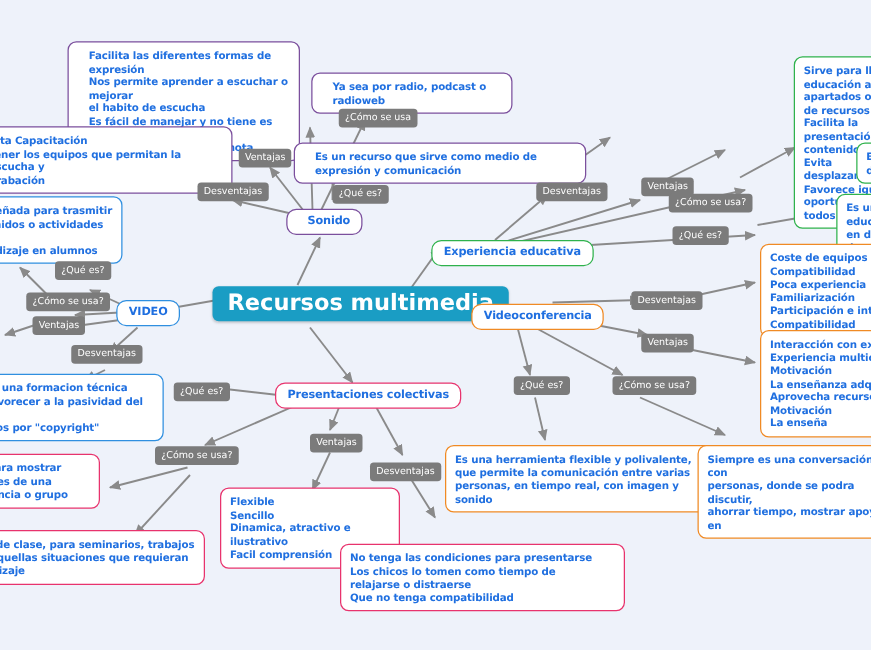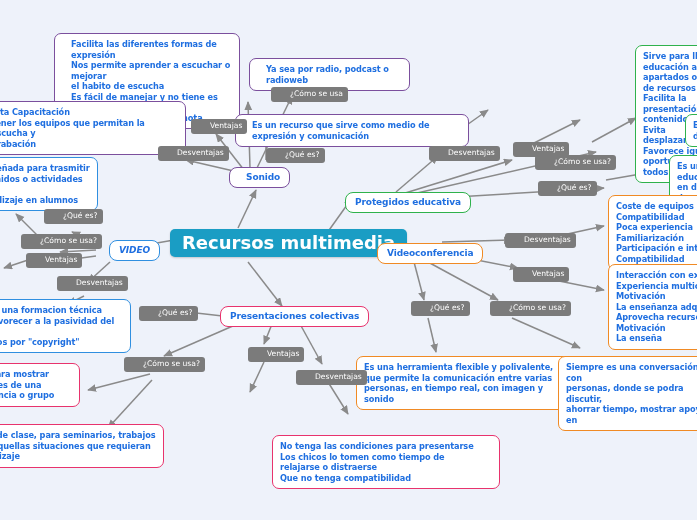--- a/index.html
+++ b/index.html
@@ -53,21 +53,21 @@
   .b-pink{border:1.4px solid #e8336d;}
 
   
   .chip{
     position:absolute;
     background:#7b7b7b;
     color:#ffffff;
     font-size:7.6px;
     line-height:8px;
     font-weight:normal;
-    padding:3px 5px 4px 19px;
+    padding:3px 5px 4px 5px;
     border-radius:3px;
     white-space:nowrap;
     box-sizing:border-box;
     letter-spacing:0px;
   }
 </style>
 </head>
 <body>
 
 <div id="canvas">
@@ -131,23 +131,23 @@
       <path d="M328,382 L348,414"></path>
       <path d="M150,374 L88,390"></path>
       <path d="M152,380 L108,428"></path>
     </g>
   </svg>
 
   <div class="node central" style="left:170px;top:229px;">Recursos multimedia</div>
 
   <div class="node topic b-purple" style="left:229px;top:167px;">Sonido</div>
 
-  <div class="node topic b-blue" style="left:109px;top:240px;font-style:italic;">VIDEO</div>
-
-  <div class="node topic b-green" style="left:345px;top:192px;">Protegidos educativa</div>
+  <div class="node topic b-blue" style="left:93px;top:240px;">VIDEO</div>
+
+  <div class="node topic b-green" style="left:345px;top:192px;">Experiencia educativa</div>
 
   <div class="node topic b-pink" style="left:220px;top:306px;">Presentaciones colectivas</div>
 
   <div class="node topic b-orange" style="left:377px;top:243px;">Videoconferencia</div>
 
   <div class="node b-purple" style="left:54px;top:33px;width:186px;">Facilita las diferentes formas de expresión
 Nos permite aprender a escuchar o mejorar
 el habito de escucha
 Es fácil de manejar y no tiene es muy
 elaborado cl grabar una nota</div>
@@ -226,20 +226,24 @@
 
   <div class="node b-orange" style="left:558px;top:356px;width:166px;">Siempre es una conversación con
 personas, donde se podra discutir,
 ahorrar tiempo, mostrar apoyo en</div>
 
   <div class="chip" style="left:505px;top:233px;">Desventajas</div>
   <div class="chip" style="left:513px;top:267px;">Ventajas</div>
   <div class="chip" style="left:411px;top:301px;">¿Qué es?</div>
   <div class="chip" style="left:490px;top:301px;">¿Cómo se usa?</div>
 
+  <div class="node b-pink" style="left:176px;top:390px;width:144px;">Flexible
+Sencillo
+Dinamica, atractivo e ilustrativo
+Facil comprensión</div>
 
   <div class="node b-pink" style="left:272px;top:435px;width:228px;">No tenga las condiciones para presentarse
 Los chicos lo tomen como tiempo de
 relajarse o distraerse
 Que no tenga compatibilidad</div>
 
   <div class="node b-pink" style="left:-52px;top:424px;width:216px;">En aulas de clase, para seminarios, trabajos
 y todas aquellas situaciones que requieran
 el aprendizaje</div>
 

